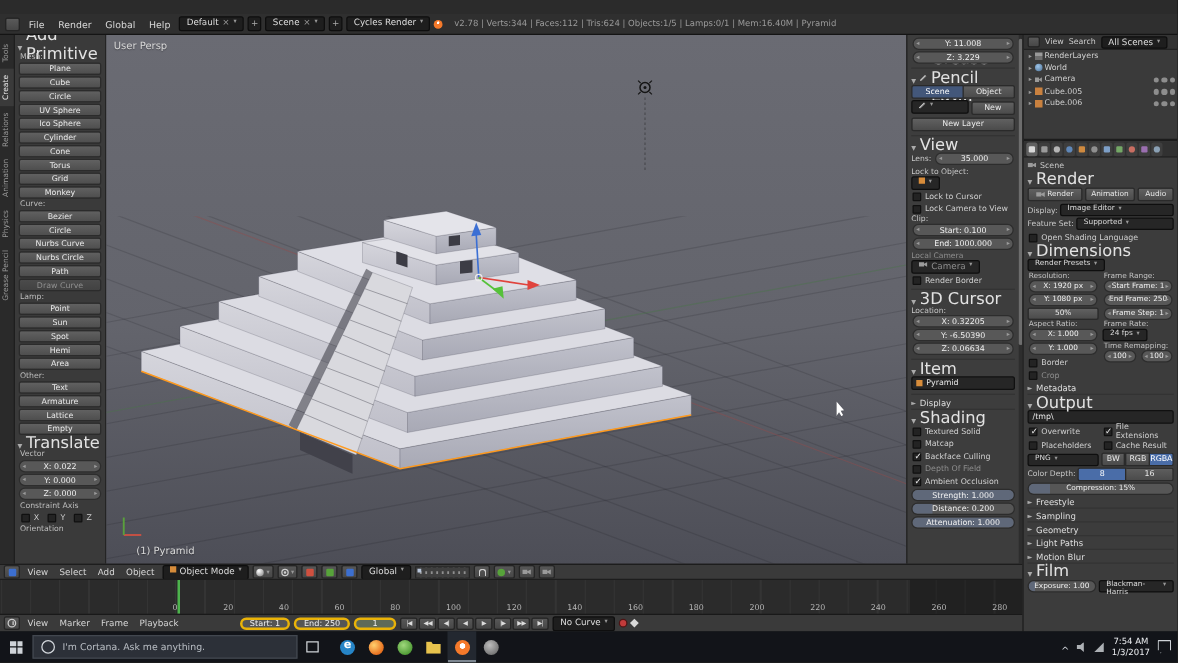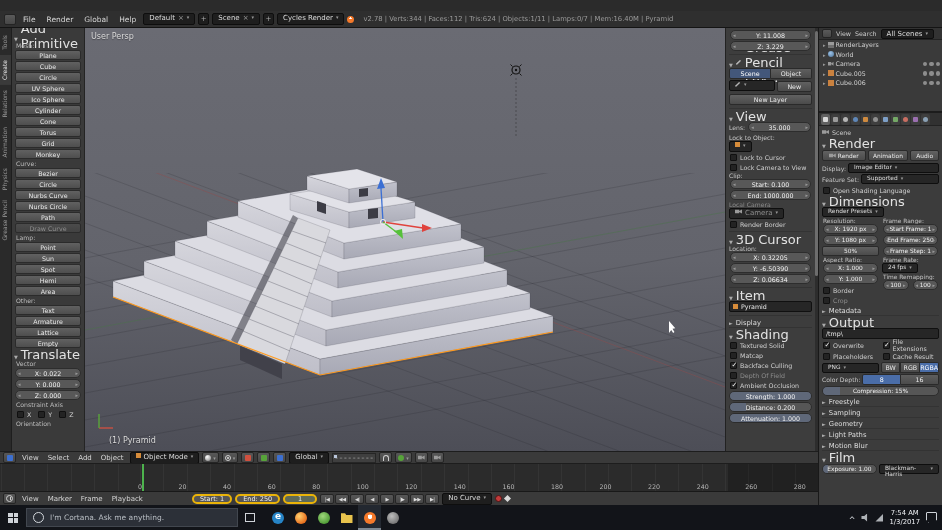--- a/index.html
+++ b/index.html
@@ -183,21 +183,21 @@
     <span class="mini-btn plus"></span>
     <span class="drop has-caret">
         <span>Scene</span>
         <span class="gx"></span>
       </span>
     <span class="mini-btn plus"></span>
     <span class="drop has-caret">
         <span>Cycles Render</span>
       </span>
     <span class="blogo"></span>
-    <span class="stats">v2.78 | Verts:344 | Faces:112 | Tris:624 | Objects:1/11 | Lamps:0/7 | Mem:16.40M | Pyramid</span>
+    <span class="stats">v2.78 | Verts:344 | Faces:112 | Tris:624 | Objects:1/5 | Lamps:0/1 | Mem:16.40M | Pyramid</span>
   </div>
 
   <div class="main">
     <div class="left-editor">
       <div class="vp-row">
 
         <div class="toolshelf">
           <div class="tabstrip">
             <span class="vtab">Tools</span>
             <span class="vtab active">Create</span>

